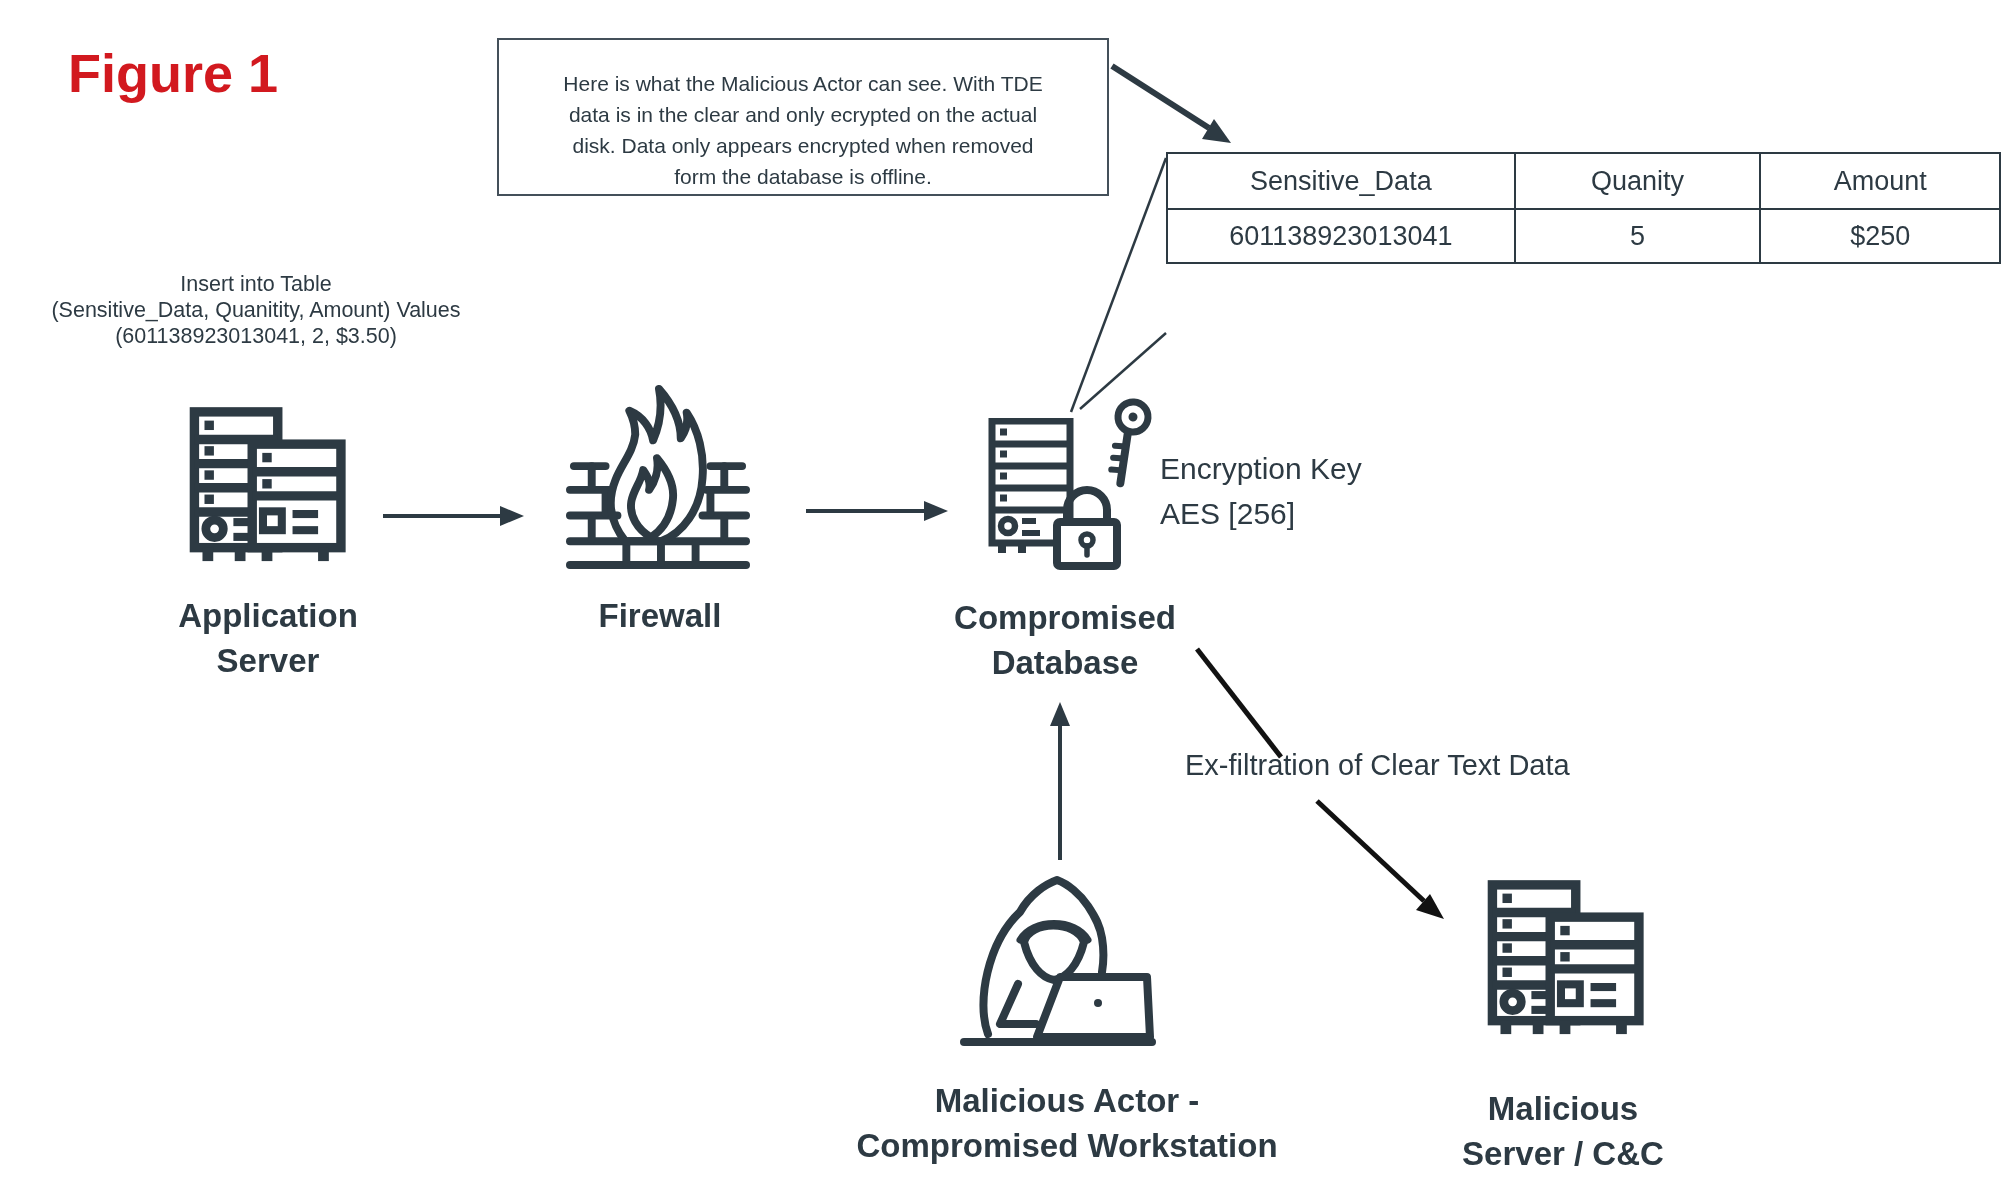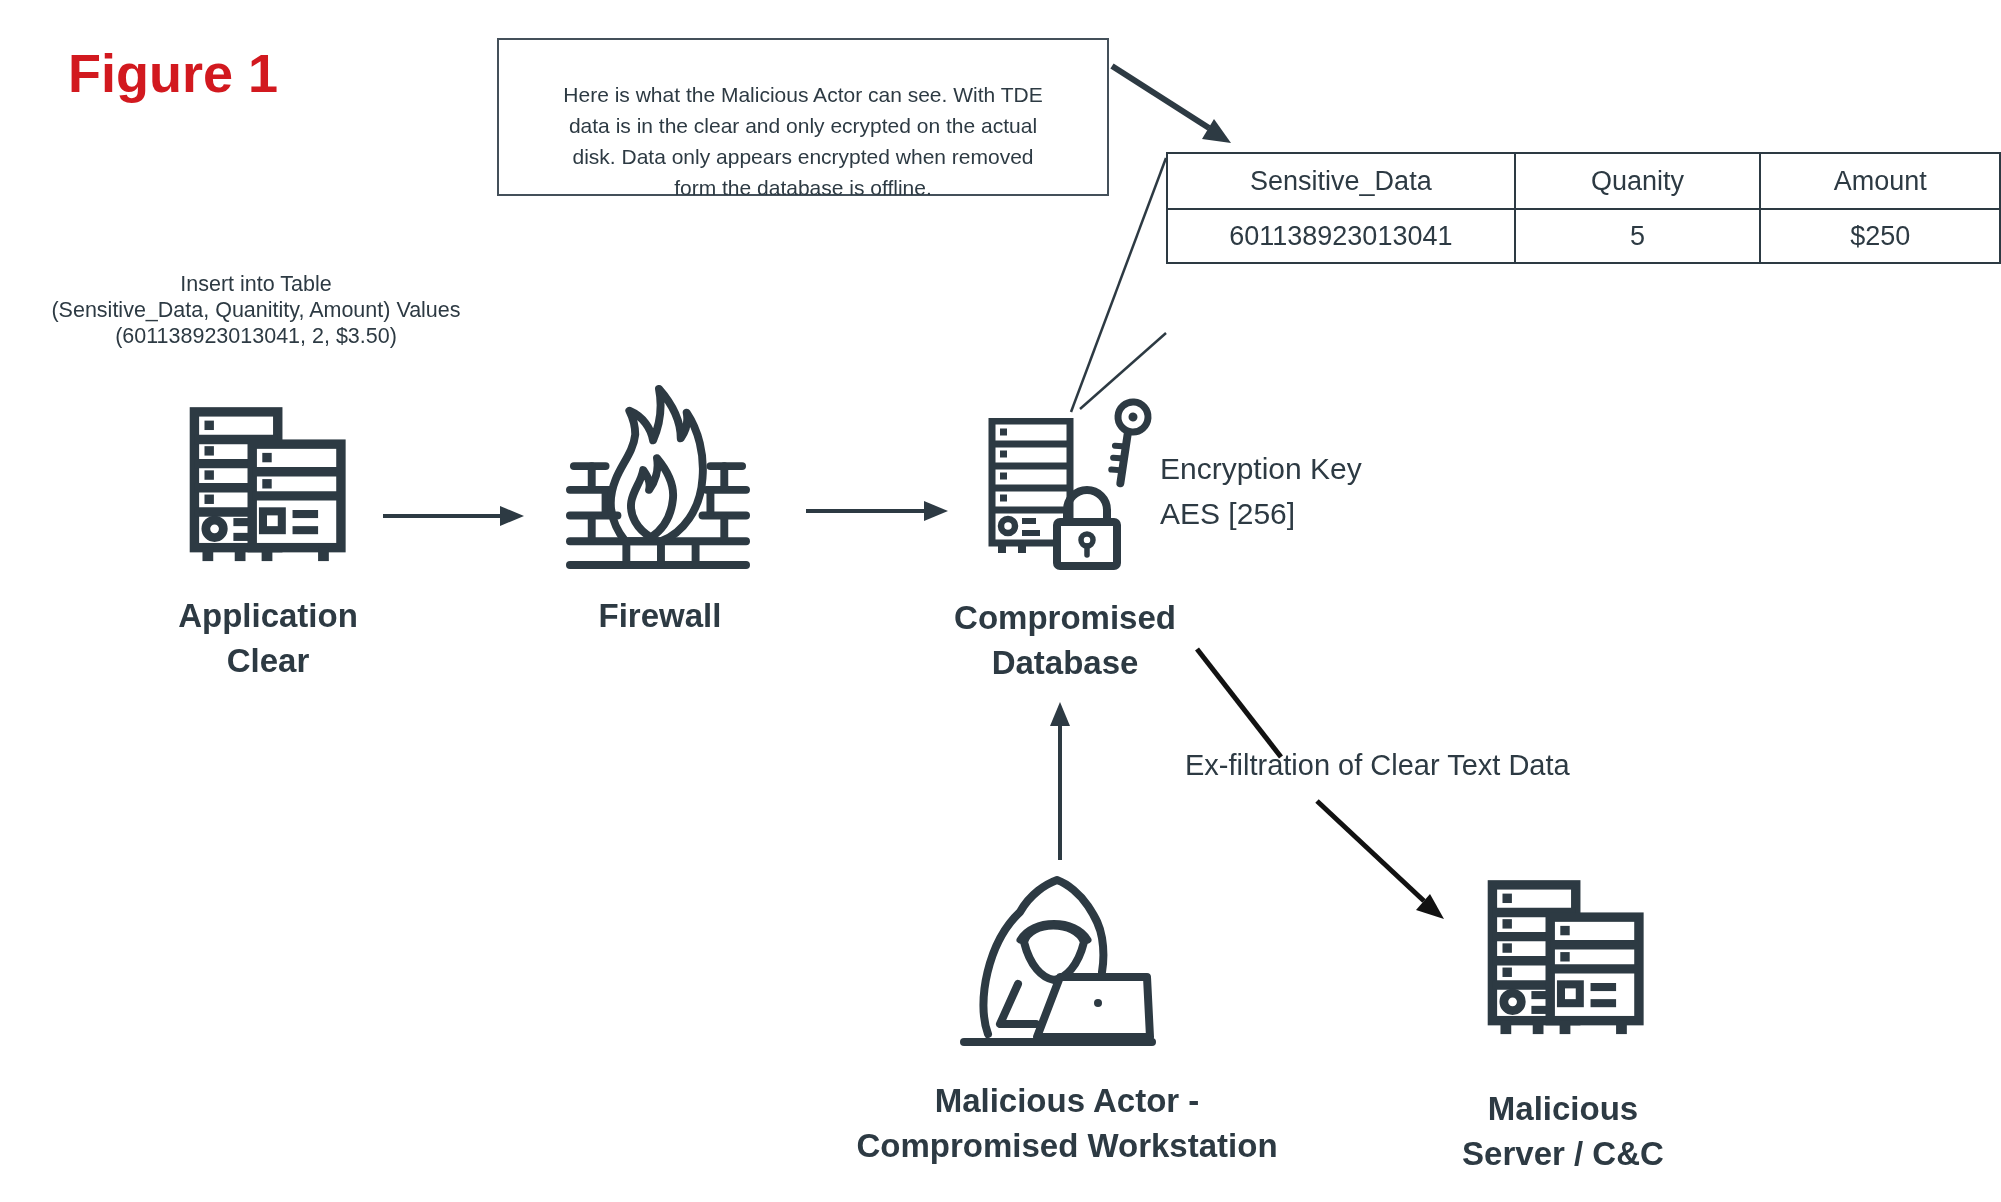--- a/index.html
+++ b/index.html
@@ -10,21 +10,21 @@
   .overlay{position:absolute;left:0;top:0;width:2001px;height:1202px;pointer-events:none;z-index:1;}
   .figure-title{
     position:absolute;left:52px;top:30px;margin:16px;
     font-size:54px;font-weight:bold;color:#d2191f;letter-spacing:0px;line-height:1;
   }
   .callout{
     position:absolute;left:497px;top:38px;width:612px;height:158px;
     border:2px solid #44505a;background:#ffffff;box-sizing:border-box;z-index:2;
   }
   .callout p{
-    margin:15px;padding-top:24px;text-align:center;white-space:pre-line;
+    margin:4px;padding-top:24px;text-align:center;white-space:pre-line;
     font-size:21px;line-height:31px;color:#2d3a43;
   }
   .insert-note{
     position:absolute;left:0px;top:271px;width:512px;
     text-align:center;white-space:pre-line;font-size:21.5px;line-height:26px;color:#2d3a43;z-index:2;
   }
   table.data-table{
     position:absolute;left:1166px;top:152px;border-collapse:collapse;background:#ffffff;z-index:2;
     font-size:27px;color:#2d3a43;table-layout:fixed;
   }
@@ -267,21 +267,21 @@
       <rect x="57.5" y="55" width="7" height="7"></rect>
       <rect x="80" y="78" width="19" height="6"></rect>
       <rect x="80" y="90" width="19" height="6"></rect>
       <rect x="57" y="106" width="8" height="10"></rect>
       <rect x="99" y="106" width="8" height="10"></rect>
     </g>
     <rect x="58" y="79" width="14" height="14" fill="#fff" stroke="#2d3a43" stroke-width="6"></rect>
   </svg>
 
   <div class="node-label" style="left:68px;top:593px;width:400px">Application
-Clear</div>
+Server</div>
   <div class="node-label" style="left:865px;top:595px;width:400px">Compromised
 Database</div>
   <div class="node-label" style="left:460px;top:593px;width:400px">Firewall</div>
   <div class="plain-label" style="left:1160px;top:446px;width:300px">Encryption Key
 AES [256]</div>
   <div class="node-label" style="left:817px;top:1078px;width:500px">Malicious Actor -
 Compromised Workstation</div>
   <div class="node-label" style="left:1363px;top:1086px;width:400px">Malicious
 Server / C&amp;C</div>
   <div class="exfil-label">Ex-filtration of Clear Text Data</div>

